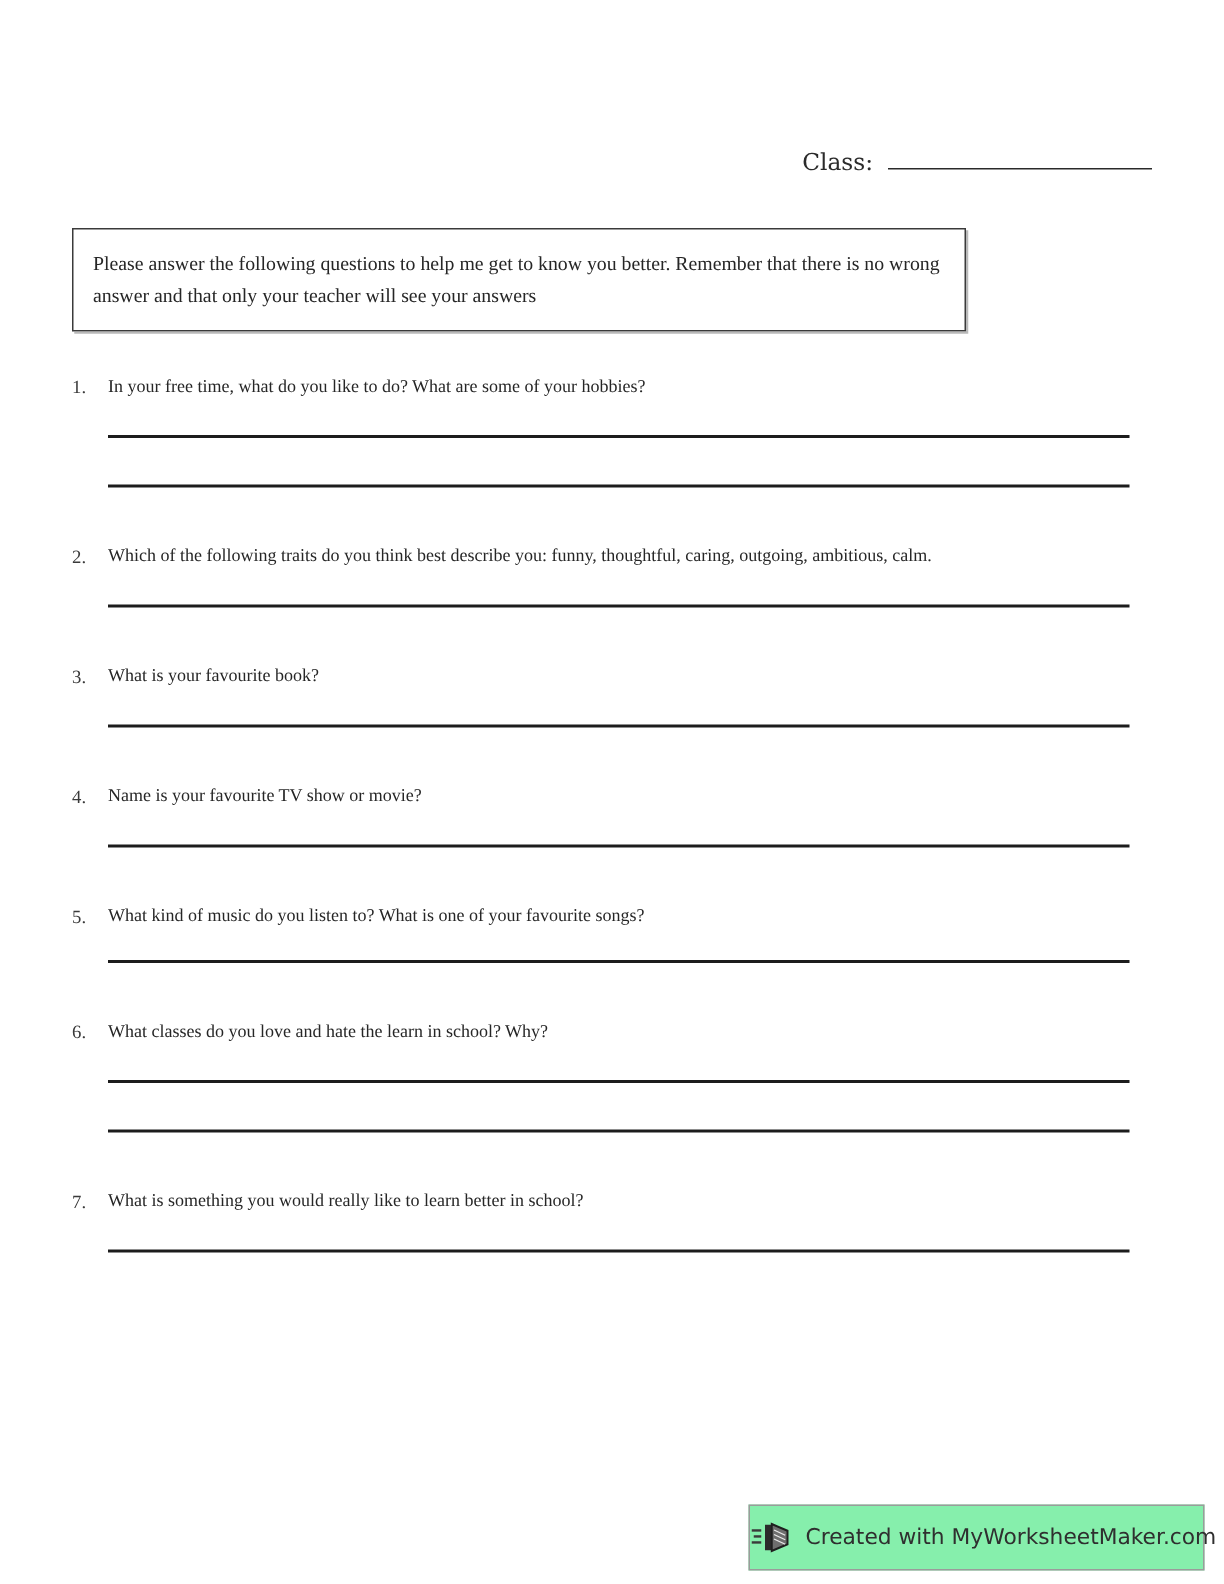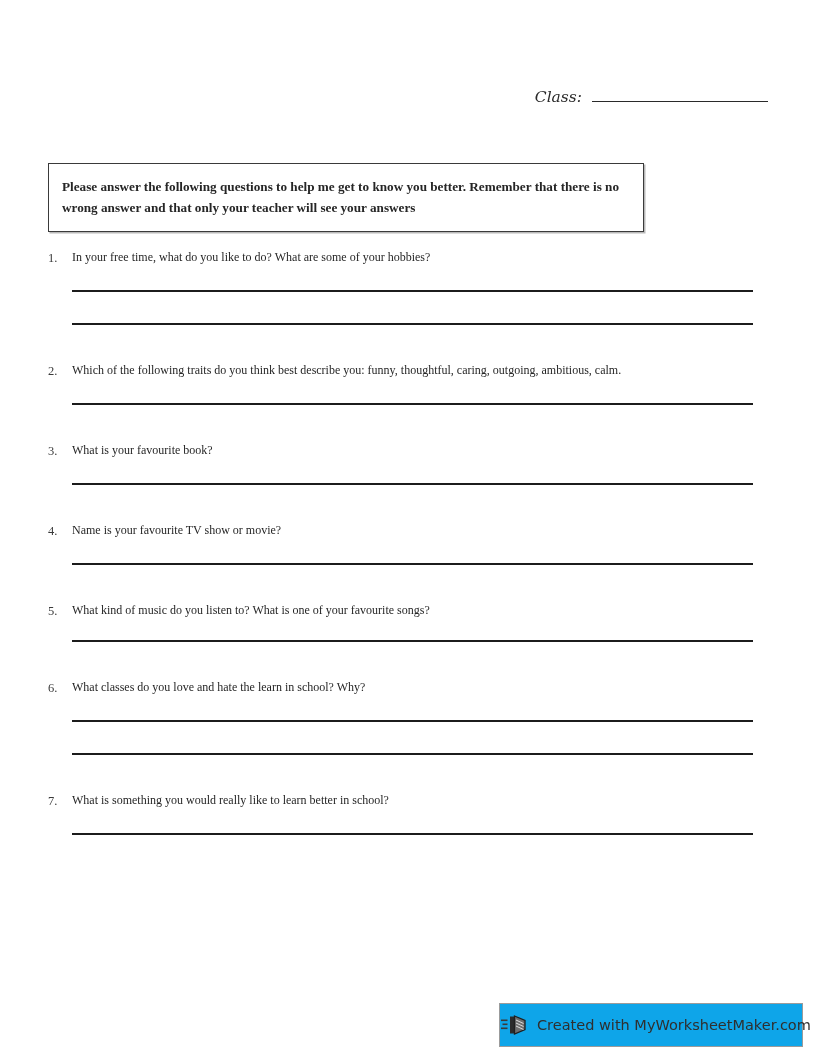--- a/index.html
+++ b/index.html
@@ -44,21 +44,21 @@
   }
 
   .field-row {
     position: absolute;
     display: flex;
     align-items: baseline;
     left: 466px;
     width: 254px;
   }
   .field-row.name { top: 10px; }
-  .field-row.class { top: 40px; font-style: italic; }
+  .field-row.class { top: 51px; }
 
   .field-label {
     font-family: "DejaVu Serif", "Liberation Serif", serif;
     font-size: 15.5px;
     color: #2b2b2b;
     white-space: nowrap;
     width: 78px;
     text-align: right;
     padding-right: 10px;
     box-sizing: border-box;
@@ -66,27 +66,26 @@
   .field-blank {
     flex: 1 1 auto;
     height: 17px;
     border-bottom: 1.4px solid #2a2a2a;
   }
 
   
   .instructions {
     position: absolute;
     left: 48px;
-    top: 163px;
+    top: 152px;
     width: 596px;
     box-sizing: border-box;
     border: 1.3px solid #3a3a3a;
     padding: 12px 14px 13px 13px;
     box-shadow: 1.5px 1.5px 0 0 #b9b9b9;
-    font-weight: bold;
   }
   .instructions-text {
     font-size: 13.2px;
     line-height: 21px;
     color: #262626;
   }
 
   
   .questions {
     position: absolute;
@@ -128,21 +127,21 @@
 
   
   .footer-badge {
     position: absolute;
     left: 499px;
     top: 1003px;
     width: 304px;
     height: 44px;
     box-sizing: border-box;
     border: 1px solid #9b9b9b;
-    background: #0ea5e9;
+    background: #86efac;
     display: flex;
     align-items: center;
     padding-left: 1px;
   }
   .badge-logo {
     flex: 0 0 auto;
     width: 30px;
     height: 26px;
     position: relative;
     margin-right: 6px;

